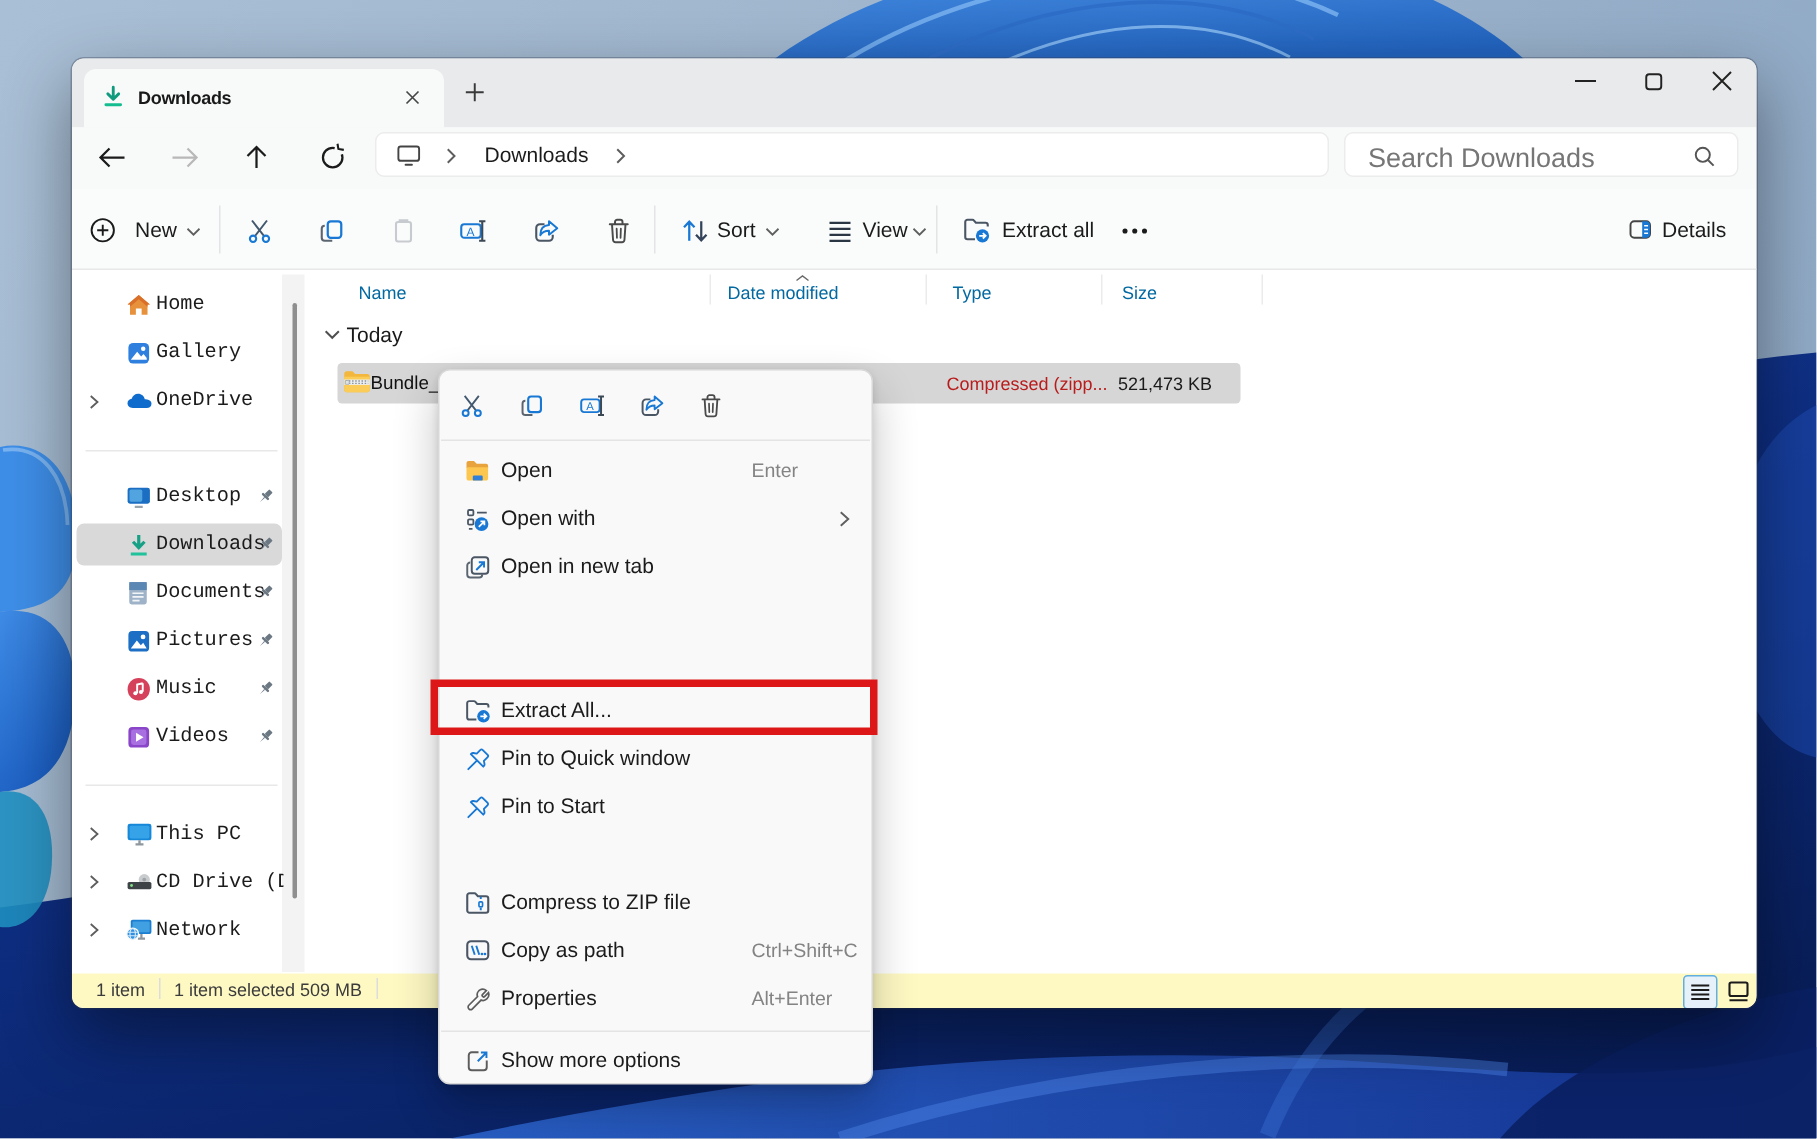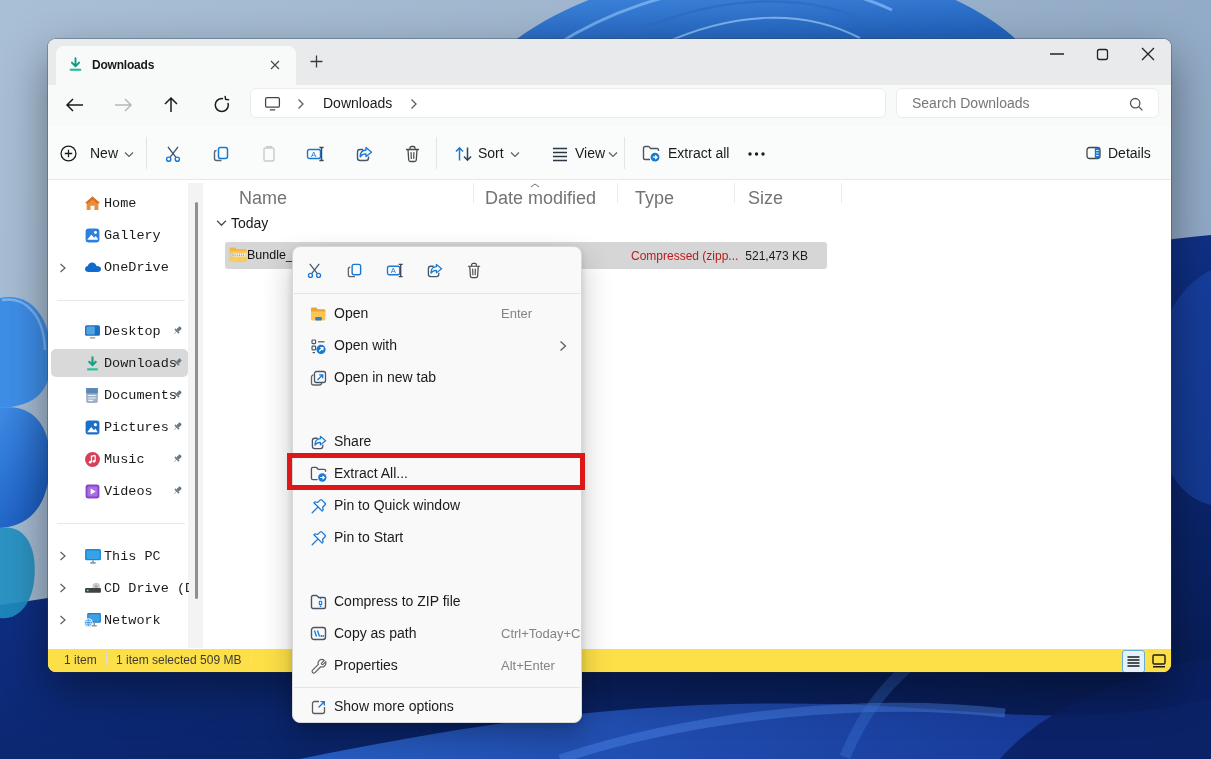--- a/index.html
+++ b/index.html
@@ -14,47 +14,47 @@
 #plus{position:absolute;left:262px;top:16px;}
 #caps{position:absolute;right:0;top:0;height:46px;}
 
 #navbar{position:absolute;left:0;top:46px;width:100%;height:41px;background:#f8f9f9;}
 .nvb{position:absolute;top:9px;}
 #addr{position:absolute;left:202px;top:3px;width:636px;height:30px;background:#fff;
  border:1px solid #ececec;border-radius:6px;box-sizing:border-box;}
 #addr .t{position:absolute;left:72px;top:6px;font-size:14px;color:#1b1b1b;}
 #search{position:absolute;left:848px;top:3px;width:263px;height:30px;background:#fff;
  border:1px solid #ececec;border-radius:6px;box-sizing:border-box;}
-#search .t{position:absolute;left:15px;top:6px;font-size:14px;color:#767676;}
+#search .t{position:absolute;left:15px;top:6px;font-size:18px;color:#767676;}
 
 #toolbar{position:absolute;left:0;top:87px;width:100%;height:54px;background:#fafbfb;border-bottom:1px solid #e7e8e9;box-sizing:border-box;}
 #toolbar .lbl{font-size:14px;color:#1b1b1b;position:absolute;top:19px;}
 .tsep{position:absolute;top:11px;width:1px;height:32px;background:#e3e4e5;}
 .ticon{position:absolute;top:19px;}
 
 #content{position:absolute;left:0;top:141px;width:100%;height:469px;background:#fff;}
 #side{position:absolute;left:0;top:0;width:157px;height:100%;font-family:Liberation Mono, monospace;}
 .sitem{position:absolute;left:56px;font-size:13.5px;color:#1b1b1b;white-space:nowrap;}
 .sic{position:absolute;left:36px;}
 .schev{position:absolute;left:10px;color:#5d5d5d;}
 .spin{position:absolute;left:122px;}
 .ssep{position:absolute;left:9px;width:128px;height:1px;background:#e8e8e8;}
 #selrow{position:absolute;left:3px;top:169px;width:137px;height:28px;background:#d9d9d9;border-radius:5px;}
 #strack{position:absolute;left:140px;top:3px;width:15px;height:465px;background:#f3f3f3;}
 #sbar{position:absolute;left:147px;top:22px;width:3px;height:397px;background:#8f8f8f;border-radius:2px;}
 #main{position:absolute;left:157px;top:0;width:966px;height:100%;}
-.hdr{position:absolute;top:8px;font-size:18px;color:#737373;}
+.hdr{position:absolute;top:8px;font-size:12px;color:#0369a1;}
 .hsep{position:absolute;top:3px;width:1px;height:20px;background:#ebebeb;}
 #grp{position:absolute;left:26px;top:35px;font-size:14px;color:#191919;}
 #frow{position:absolute;left:20px;top:62px;width:602px;height:27px;background:#d6d6d6;border-radius:3px;}
 #frow .fn{position:absolute;left:22px;top:6px;font-size:12.5px;color:#111;}
 #frow .ft{position:absolute;left:406px;top:7px;font-size:12px;color:#b91c1c;}
 #frow .fs{position:absolute;right:19px;top:7px;font-size:12px;color:#1b1b1b;}
 
-#status{position:absolute;left:0;top:610px;width:100%;height:23px;background:#fde047;font-size:12px;color:#3b3b3b;}
+#status{position:absolute;left:0;top:610px;width:100%;height:23px;background:#fef9c3;font-size:12px;color:#3b3b3b;}
 #status .s1{position:absolute;left:16px;top:4px;}
 #status .s2{position:absolute;left:68px;top:4px;}
 .svsep{position:absolute;top:3px;width:1px;height:14px;background:#dcdcdc;}
 #vbtn1{position:absolute;left:1074px;top:1px;width:21px;height:21px;border:1px solid #62aede;background:#e7f1fa;border-radius:3px;}
 #vbtn2{position:absolute;left:1100px;top:1px;width:21px;height:21px;}
 
 #menu{position:absolute;left:292px;top:246px;width:290px;height:477px;background:#f9f9f9;
  border:1px solid #d8d8d8;border-radius:8px;box-sizing:border-box;
  box-shadow:0 14px 30px rgba(0,0,0,.24), 0 2px 6px rgba(0,0,0,.12);}
 .mico{position:absolute;left:13px;top:8px;}
@@ -467,27 +467,20 @@
       </svg>
  </div>
  <div class="mi" style="top:115px">
   <svg class="mico" style="top:8px" width="17" height="17" viewBox="0 0 17 17">
         <path d="M3.5 5 C2.4 5 1.5 5.9 1.5 7 L1.5 13 C1.5 14.1 2.4 15 3.5 15 L9.5 15 C10.6 15 11.5 14.1 11.5 13" stroke="#5b6570" stroke-width="1.3" fill="none"></path>
         <rect x="4.5" y="1.5" width="11" height="11" rx="2" stroke="#4a5664" stroke-width="1.3" fill="none"></rect>
         <path d="M7.5 10 L12.5 5 M9.2 4.8 L12.7 4.8 L12.7 8.3" stroke="#1878d4" stroke-width="1.3" fill="none"></path>
       </svg>
   <span class="lb">Open in new tab</span>
  </div>
- <div class="mi" style="top:179px">
-  <svg class="mico" style="top:8px" width="18" height="17" viewBox="0 0 19 18">
-        <path d="M8 4.5 L5 4.5 C3.6 4.5 2.5 5.6 2.5 7 L2.5 13 C2.5 14.4 3.6 15.5 5 15.5 L11 15.5 C12.4 15.5 13.5 14.4 13.5 13 L13.5 11.5" stroke="#4a5664" stroke-width="1.4" fill="none"></path>
-        <path d="M11 2.5 L16.5 7.2 L11 11.5 L11 8.8 C8 8.8 6.3 10 5.2 11.8 C5.2 8 7 5.2 11 5 Z" stroke="#1878d4" stroke-width="1.3" fill="none" stroke-linejoin="round"></path>
-      </svg>
-  <span class="lb">Share</span>
- </div>
  <div class="mi" style="top:211px">
   <svg class="mico" style="top:8px" width="18" height="17" viewBox="0 0 19 18">
         <path d="M16.5 6 L16.5 5 C16.5 4.2 15.8 3.5 15 3.5 L8.6 3.5 L7.2 1.9 C7 1.6 6.6 1.5 6.3 1.5 L3 1.5 C2.2 1.5 1.5 2.2 1.5 3 L1.5 13 C1.5 13.8 2.2 14.5 3 14.5 L8 14.5" stroke="#4a5664" stroke-width="1.4" fill="none"></path>
         <circle cx="13" cy="12.2" r="4.4" fill="#1878d4"></circle>
         <path d="M10.8 12.2 L15 12.2 M13.2 10.4 L15.1 12.2 L13.2 14" stroke="#fff" stroke-width="1.2" fill="none"></path>
       </svg>
   <span class="lb">Extract All...</span>
  </div>
  <div class="mi" style="top:243px">
   <svg class="mico" style="top:8px" width="17" height="17" viewBox="0 0 17 17">
@@ -512,21 +505,21 @@
   <span class="lb">Compress to ZIP file</span>
  </div>
  <div class="mi" style="top:371px">
   <svg class="mico" style="top:8px" width="17" height="15" viewBox="0 0 17 15">
         <rect x="1.5" y="1.5" width="14" height="12" rx="2.5" stroke="#4a5664" stroke-width="1.4" fill="none"></rect>
         <path d="M4.5 4.5 L6.5 10.5 M7.5 4.5 L9.5 10.5" stroke="#1878d4" stroke-width="1.3"></path>
         <circle cx="11.3" cy="10" r="0.9" fill="#1878d4"></circle>
         <circle cx="13.3" cy="10" r="0.9" fill="#1878d4"></circle>
       </svg>
   <span class="lb">Copy as path</span>
-      <span class="sc">Ctrl+Today+C</span>
+      <span class="sc">Ctrl+Shift+C</span>
  </div>
  <div class="mi" style="top:403px">
   <svg class="mico" style="top:8px" width="17" height="17" viewBox="0 0 17 17">
         <path d="M10.2 2.2 C11.8 1.2 13.9 1.5 15 2.5 L12.2 5.3 C11.9 5.6 11.9 6.1 12.2 6.4 L12.6 6.8 C12.9 7.1 13.4 7.1 13.7 6.8 L16.5 4 C17 5.5 16.5 7.3 15.3 8.4 C14.2 9.4 12.6 9.7 11.3 9.2 L5.2 15.3 C4.5 16 3.4 16 2.7 15.3 C2 14.6 2 13.5 2.7 12.8 L8.8 6.7 C8.3 5.4 8.6 3.8 9.6 2.8 Z" stroke="#5c5c5c" stroke-width="1.2" fill="none" transform="scale(0.95)"></path>
       </svg>
   <span class="lb">Properties</span>
       <span class="sc">Alt+Enter</span>
  </div>
  <div id="msep2"></div>
  <div class="mi" style="top:444px">

